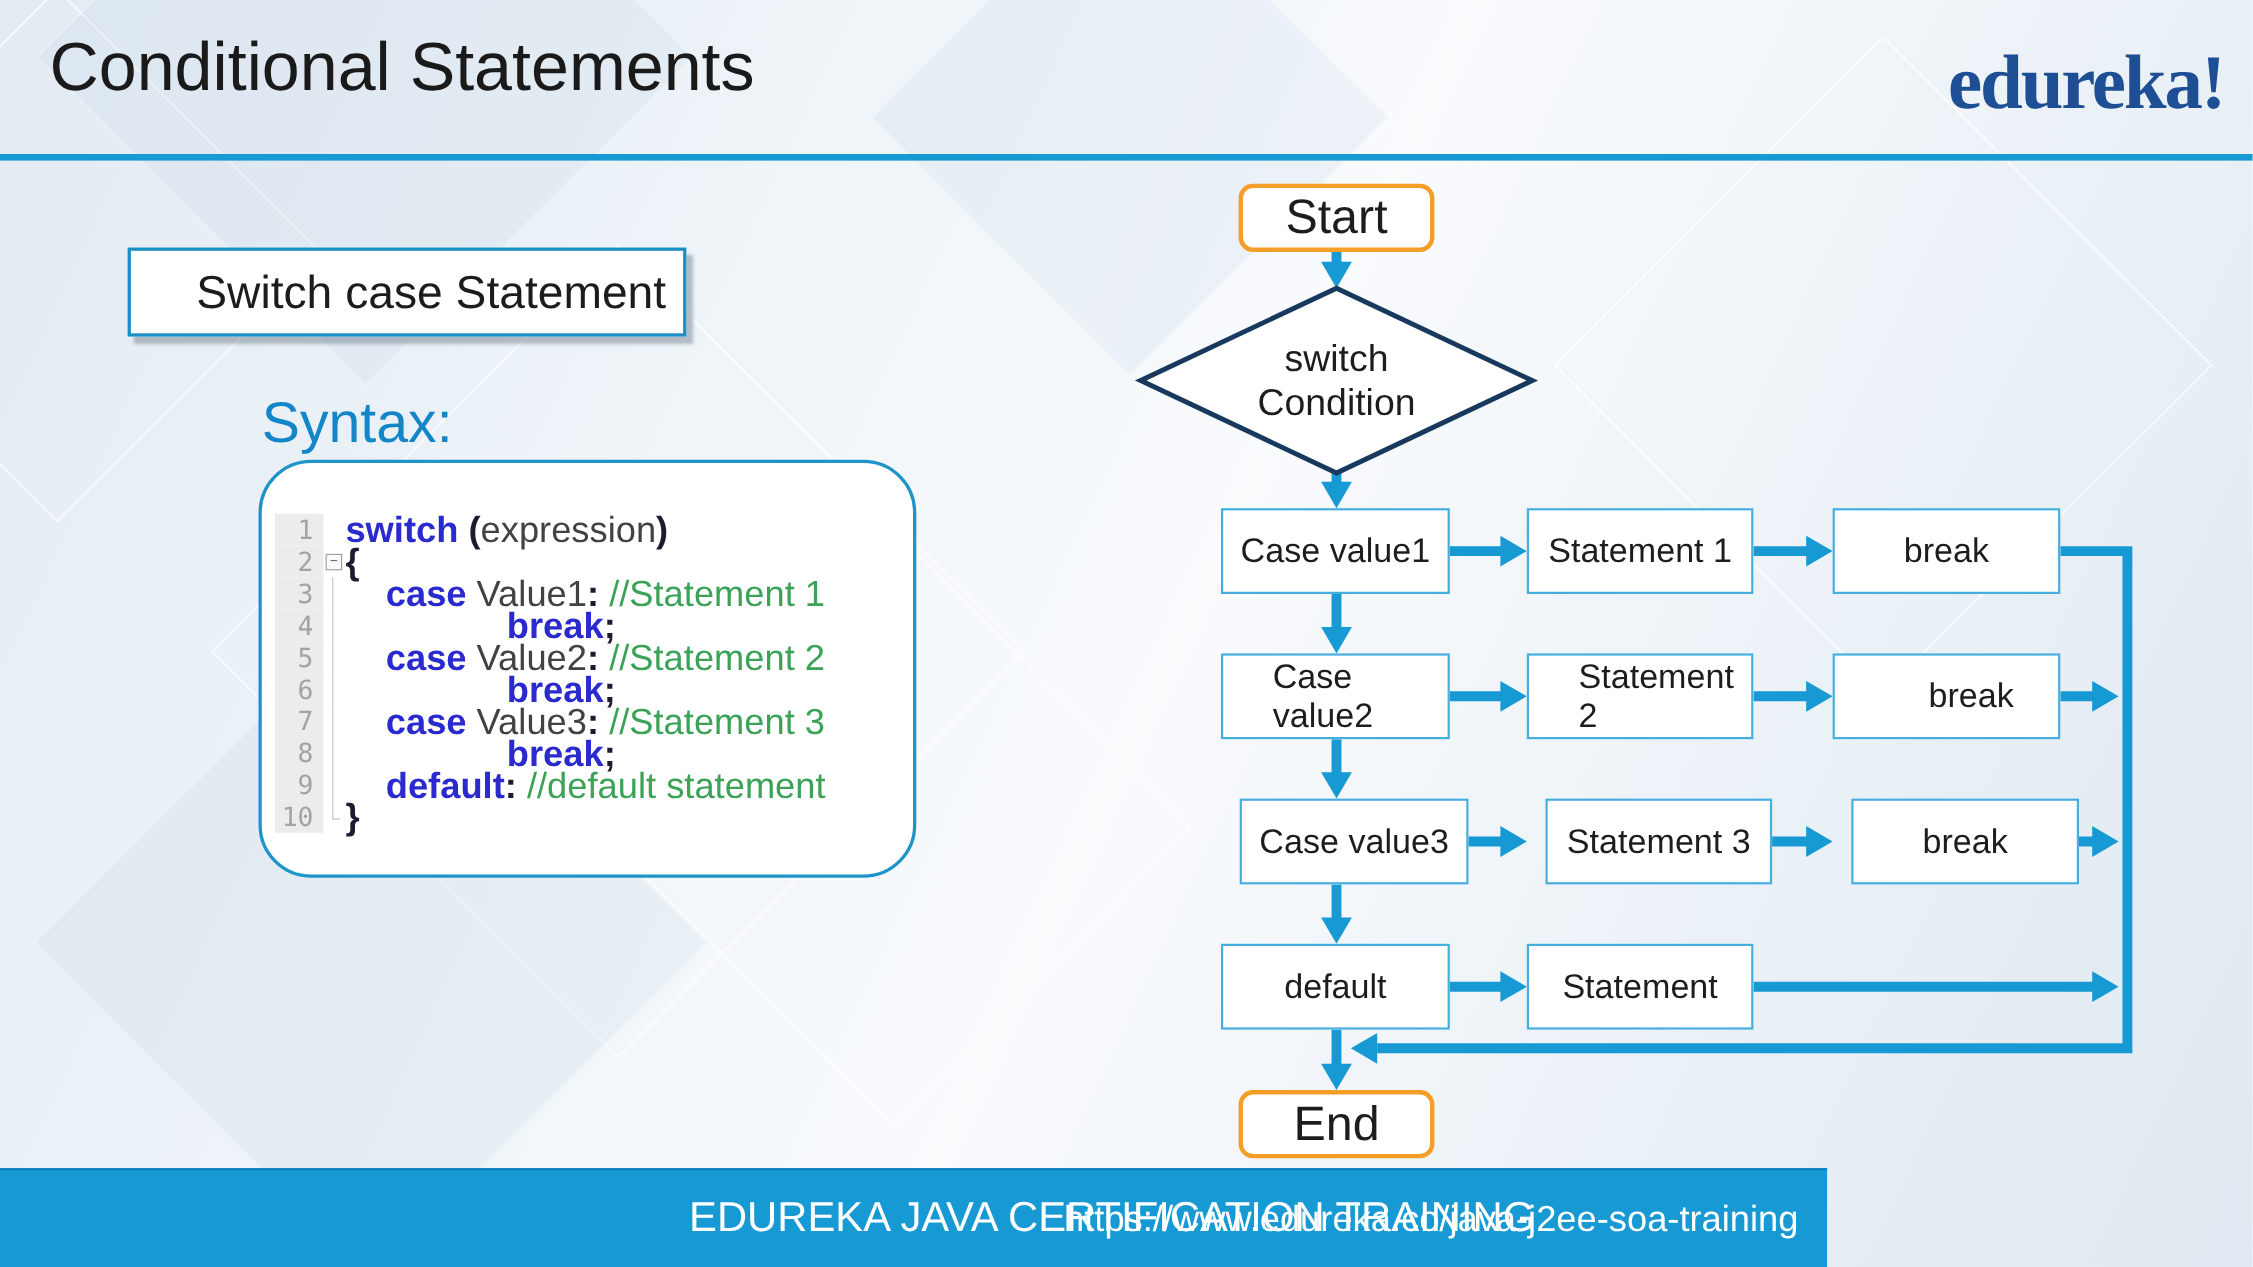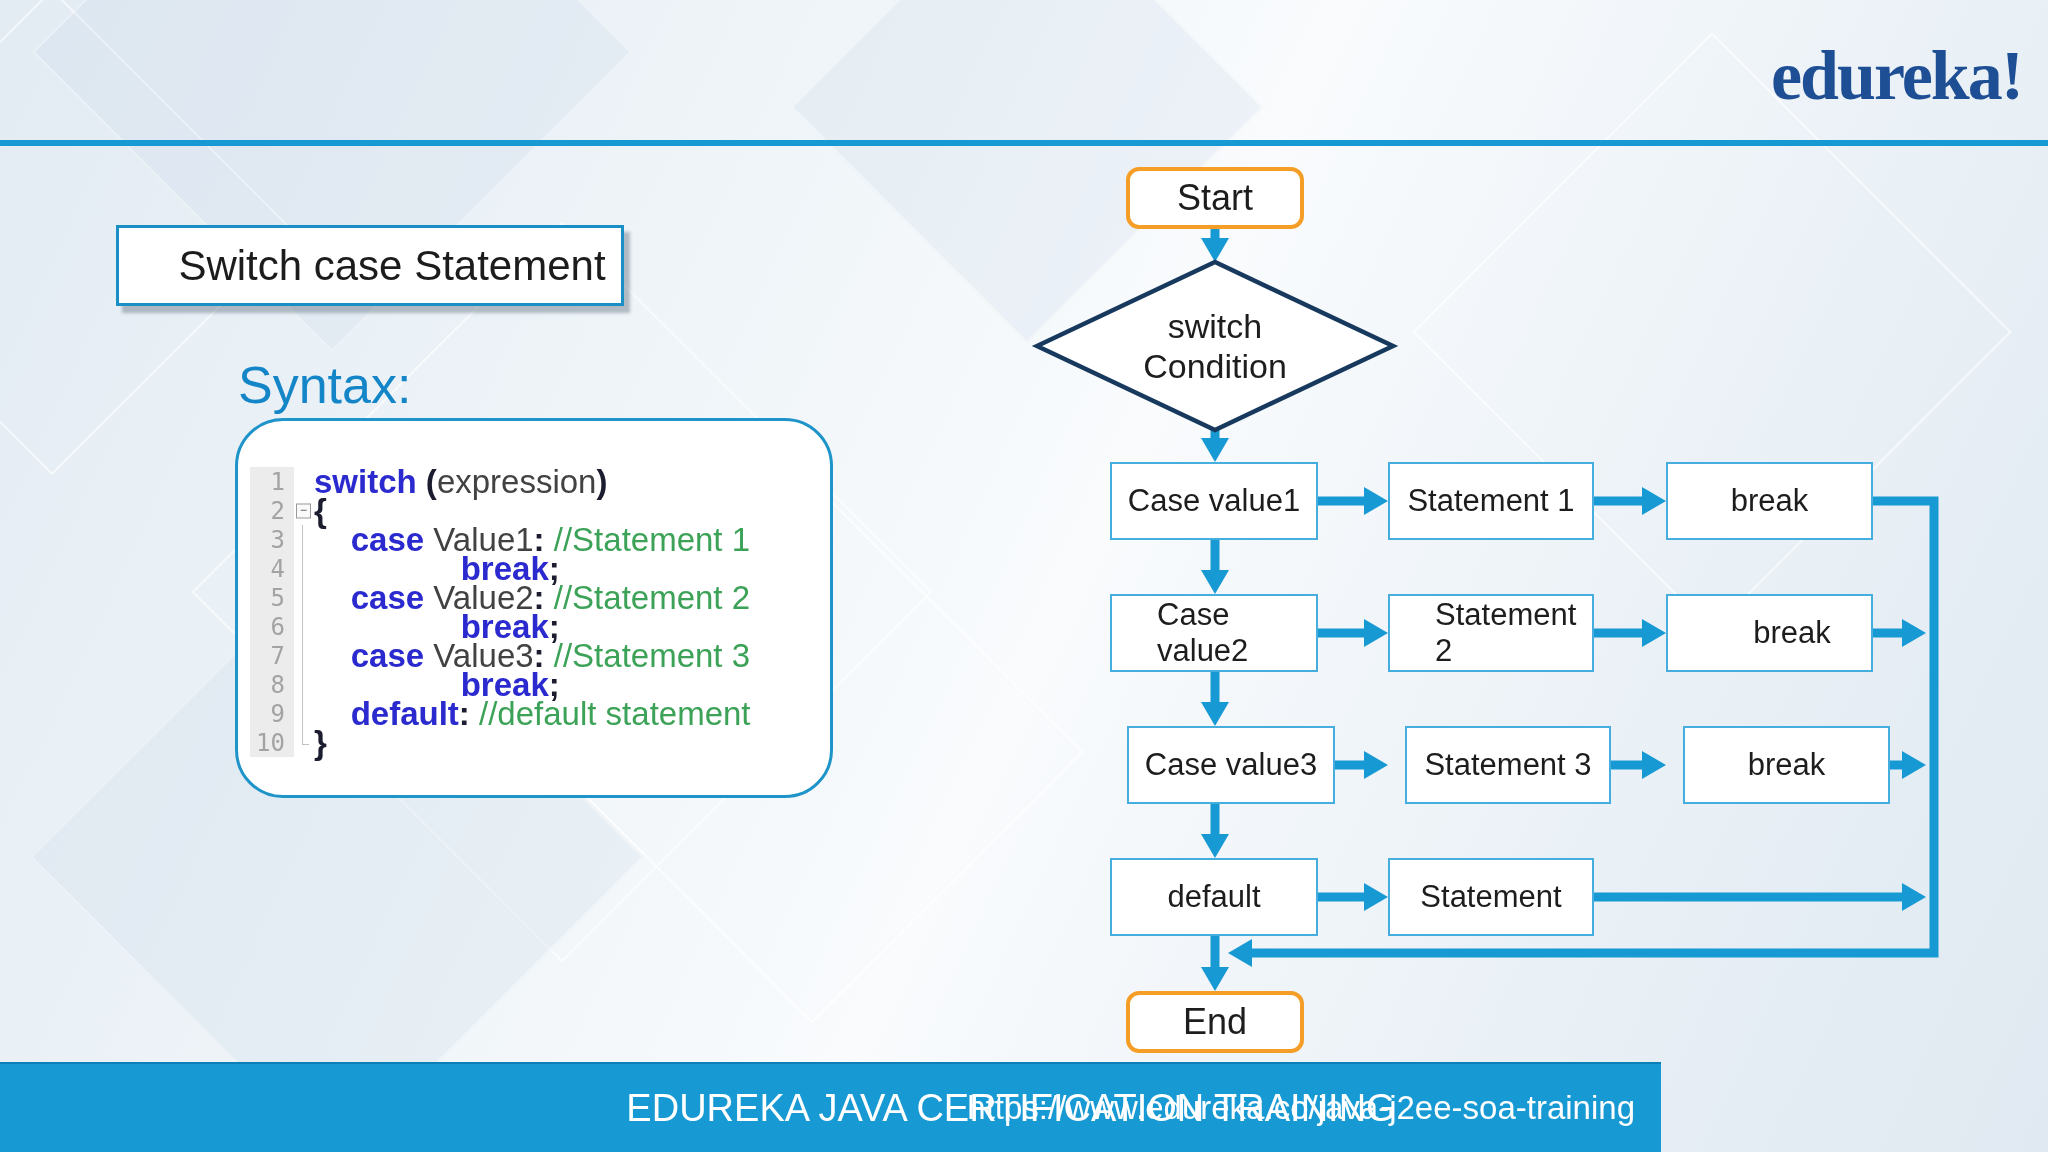--- a/index.html
+++ b/index.html
@@ -44,21 +44,21 @@
   .code-text{white-space:pre;font-family:Liberation Sans, sans-serif;font-size:33px;line-height:29px;}
   .tok-kw{color:#2a2ace;font-weight:bold;}
   .tok-br{color:#1c1c30;font-weight:bold;}
   .tok-txt{color:#424242;}
   .tok-cm{color:#3ba257;}
 
   
   .connectors{position:absolute;left:0;top:0;z-index:1;}
   .fc-node{position:absolute;z-index:2;background:#ffffff;box-sizing:border-box;
            display:flex;align-items:center;justify-content:center;color:#1d1d1d;}
-  .terminal{border:4px solid #f59e27;border-radius:13px;font-size:36px;}
+  .terminal{border:4px solid #f59e27;border-radius:13px;font-size:44px;}
   .proc{border:2px solid #45aede;font-size:31px;}
   .n-start{left:1126px;top:167px;width:178px;height:62px;}
   .n-end{left:1126px;top:991px;width:178px;height:62px;}
   .col-case{left:1110px;width:208px;}
   .col-stmt{left:1388px;width:206px;}
   .col-brk{left:1666px;width:207px;}
   .row-1{top:462px;height:78px;}
   .row-2{top:594px;height:78px;padding-left:45px;}
   .row-3{top:726px;height:78px;margin-left:17px;}
   .row-4{top:858px;height:78px;}
@@ -80,20 +80,21 @@
 <div class="slide">
 
   <span class="bg-diamond d1"></span>
   <span class="bg-diamond d2 fill"></span>
   <span class="bg-diamond d3"></span>
   <span class="bg-diamond d4 fill"></span>
   <span class="bg-diamond d5 fill"></span>
   <span class="bg-diamond d6"></span>
   <span class="bg-diamond d7"></span>
 
+  <div class="page-title">Conditional Statements</div>
   <div class="brand">edureka!</div>
   <div class="header-rule"></div>
 
   <div class="topic-box">
     <span>Switch case Statement</span>
   </div>
   <div class="syntax-label">Syntax:</div>
   <div class="code-box">
     <div class="code-area">
         <div class="code-line">

